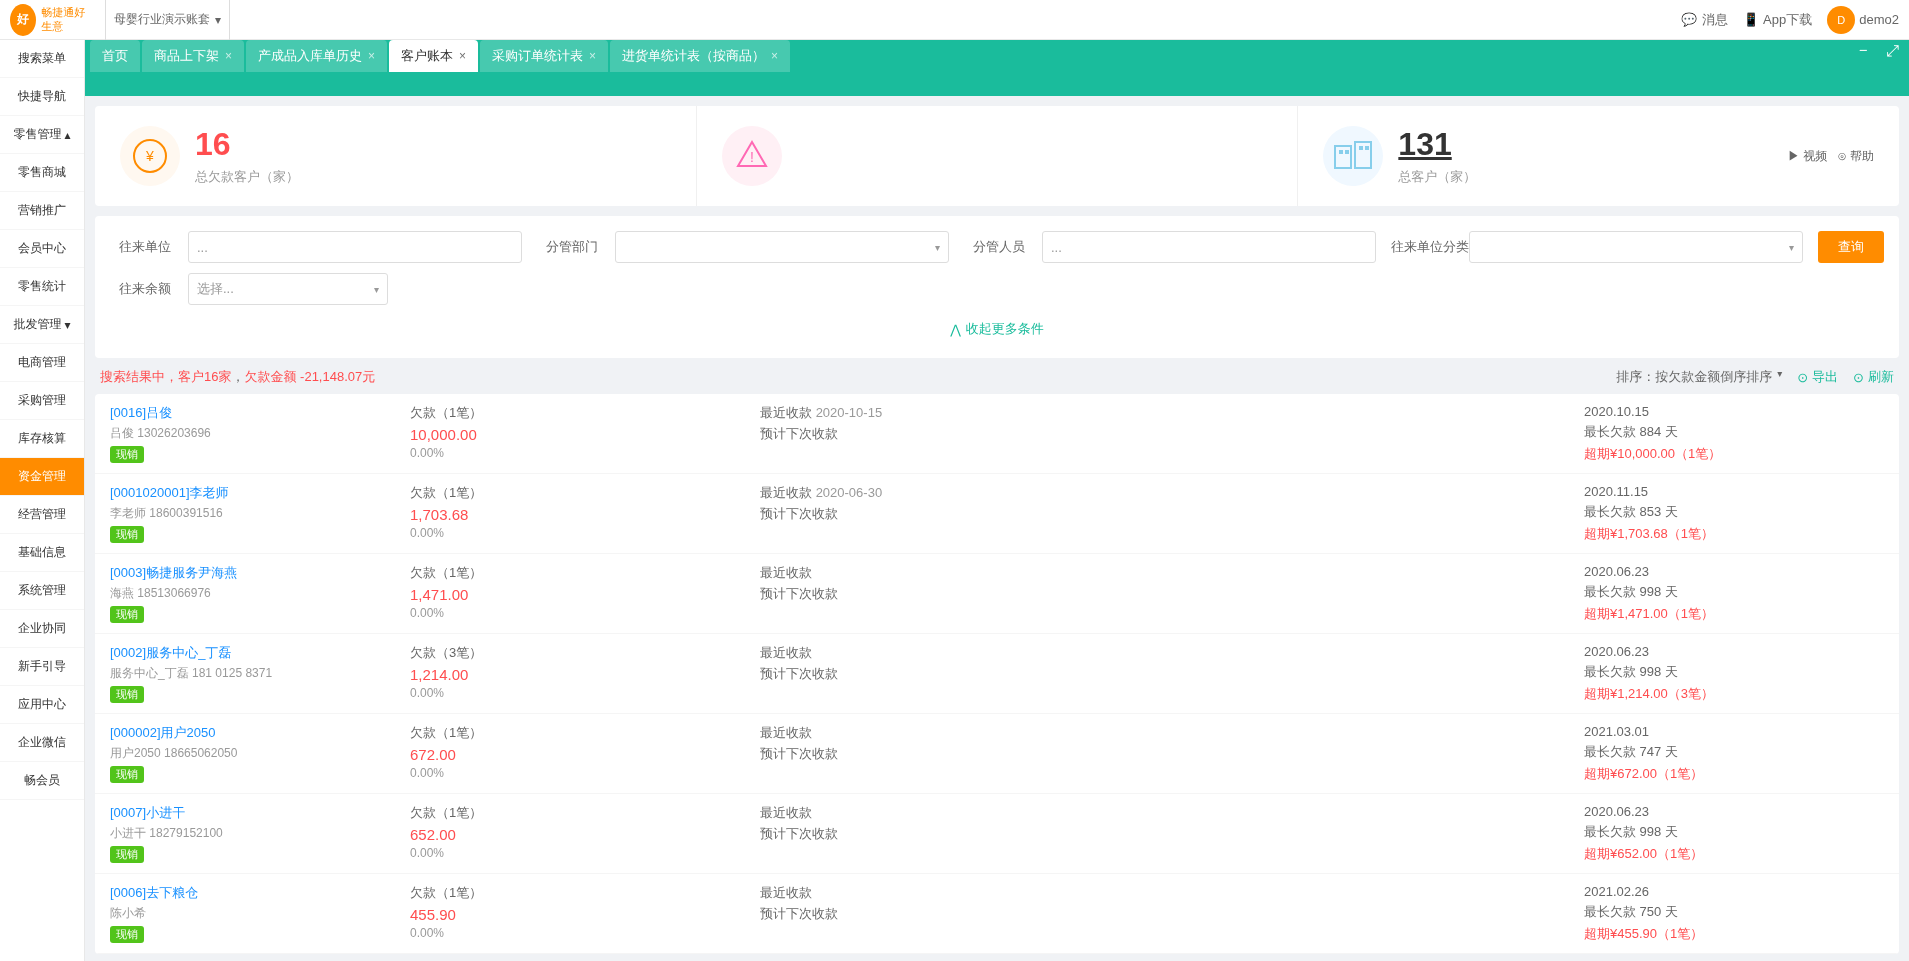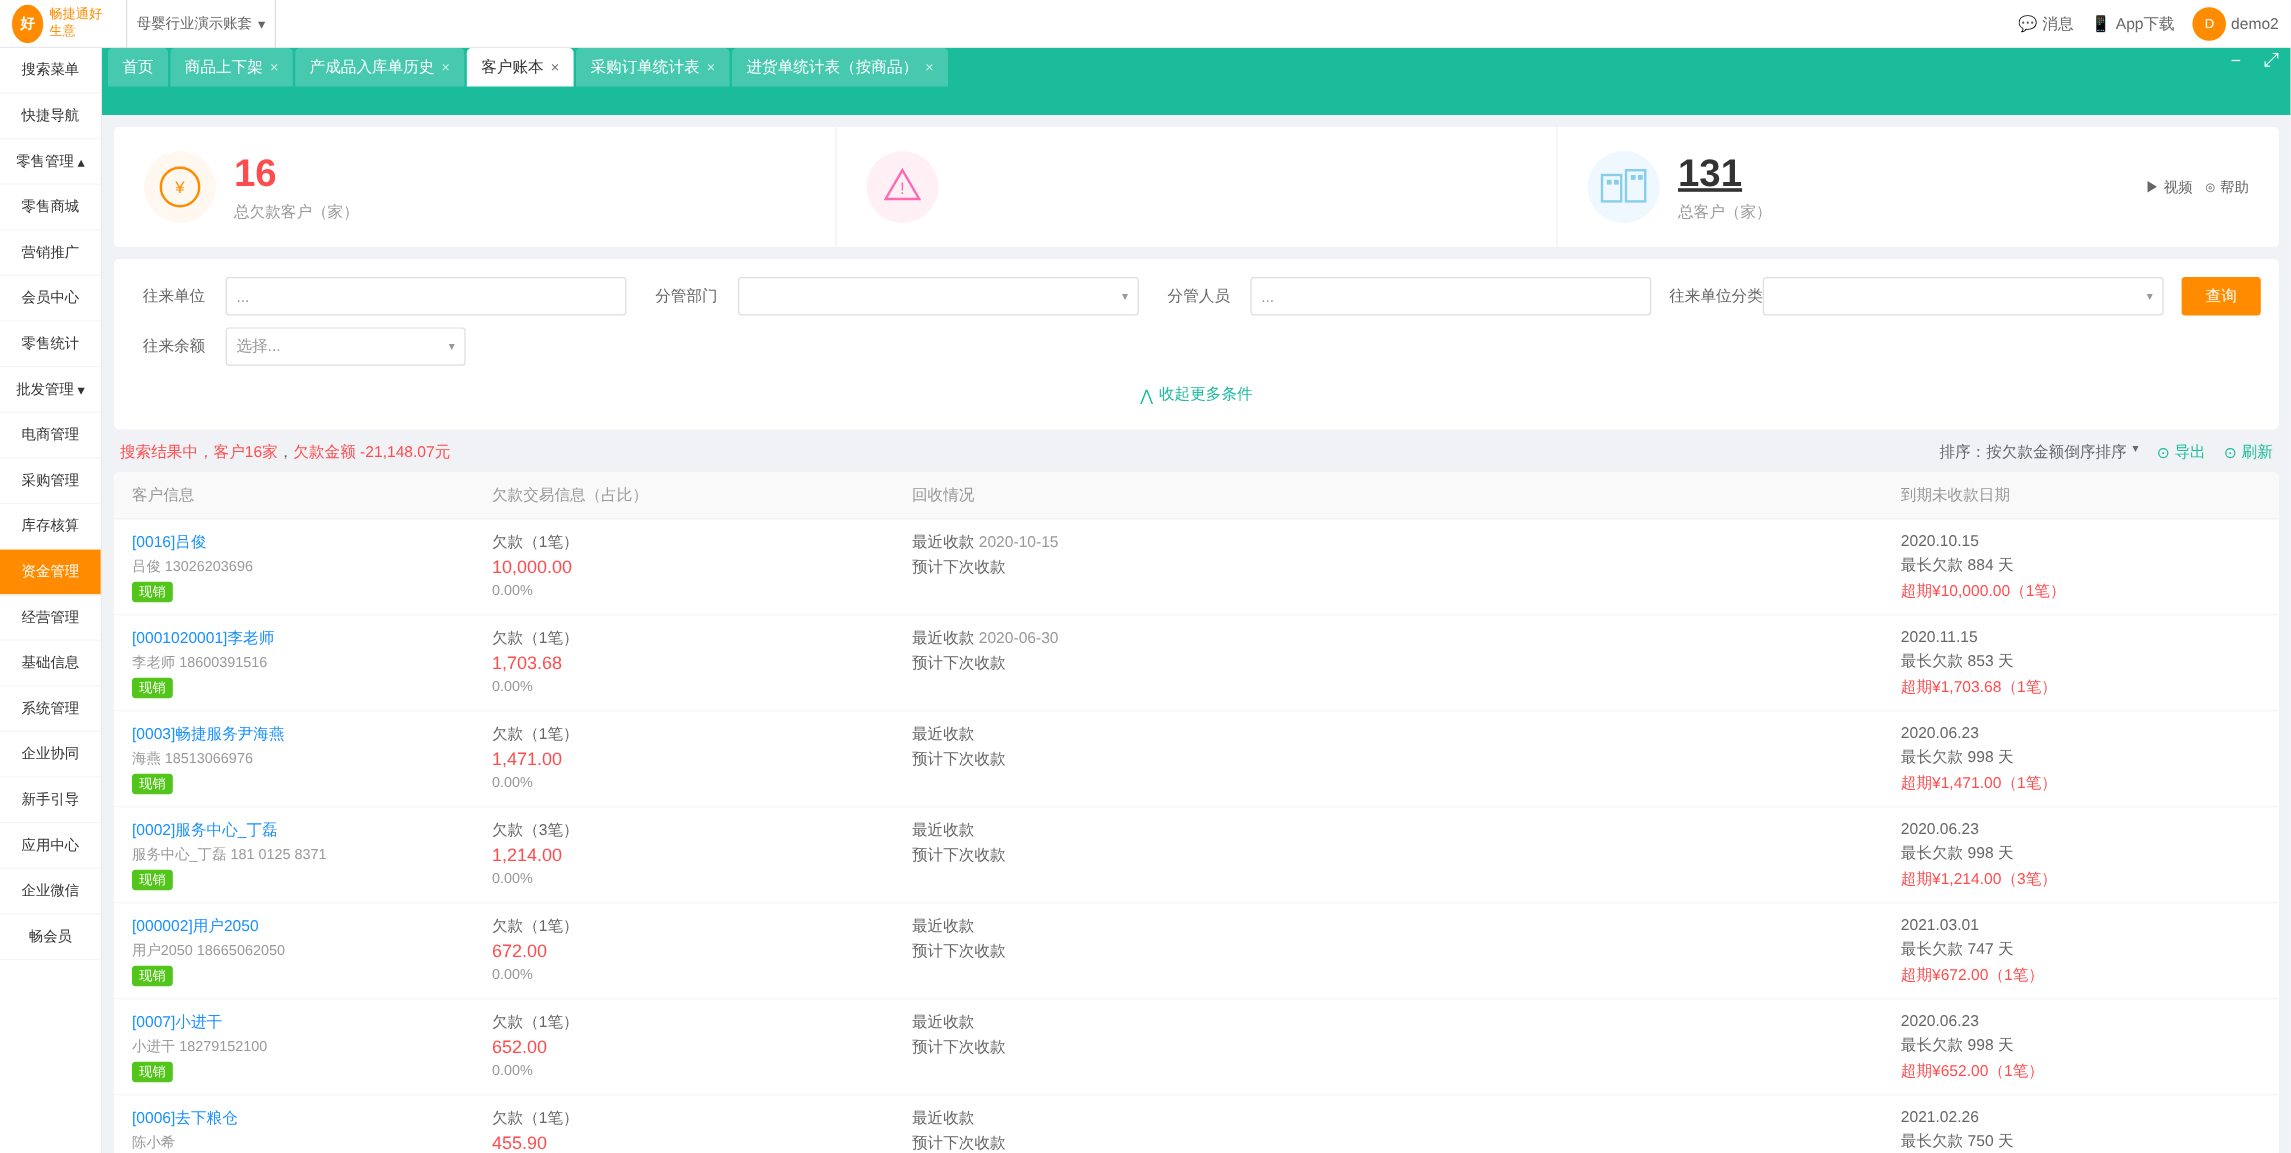--- a/index.html
+++ b/index.html
@@ -305,26 +305,20 @@
               <span>导出</span>
             </div>
             <div class="action-btn">
               <span>⊙</span>
               <span>刷新</span>
             </div>
           </div>
         </div>
 
         <div class="data-table">
-          <div class="table-header">
-            <div class="col-customer">客户信息</div>
-            <div class="col-debt">欠款交易信息（占比）</div>
-            <div class="col-collection">回收情况</div>
-            <div class="col-due-date">到期未收款日期</div>
-          </div>
 
           <div class="table-row">
             <div class="col-customer">
               <div class="customer-name">[0016]吕俊</div>
               <div class="customer-info">吕俊 13026203696</div>
               <span class="status-tag">现销</span>
             </div>
             <div class="col-debt">
               <div class="debt-count">欠款（1笔）</div>
               <div class="debt-amount">10,000.00</div>

